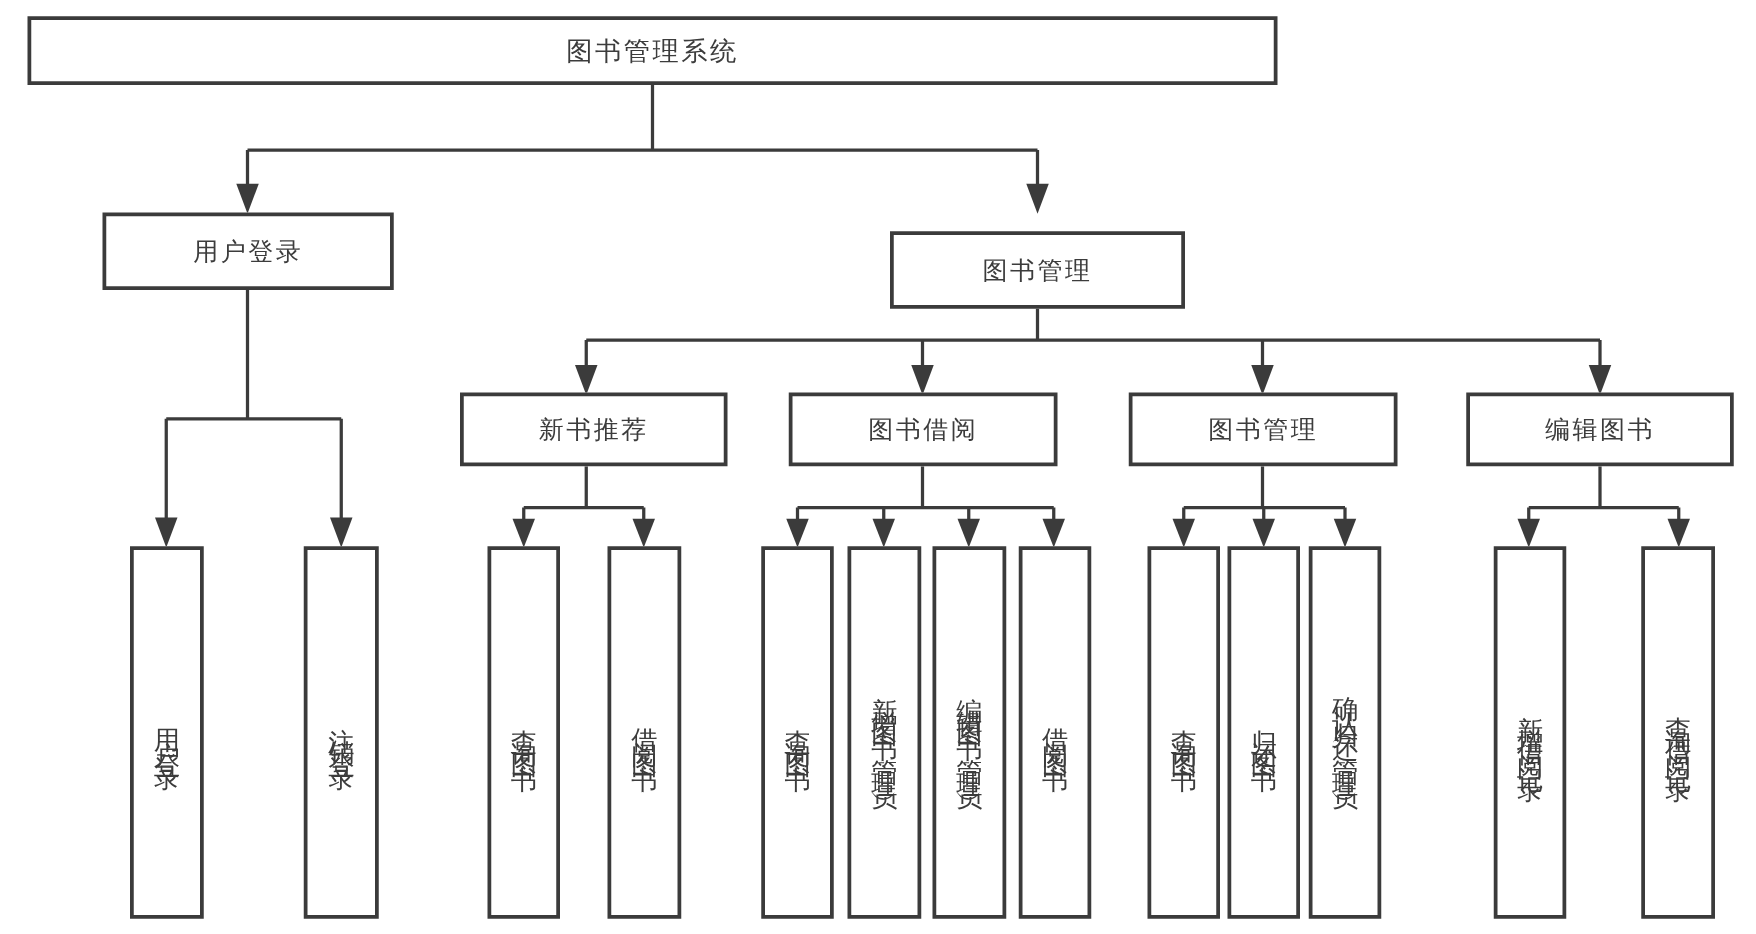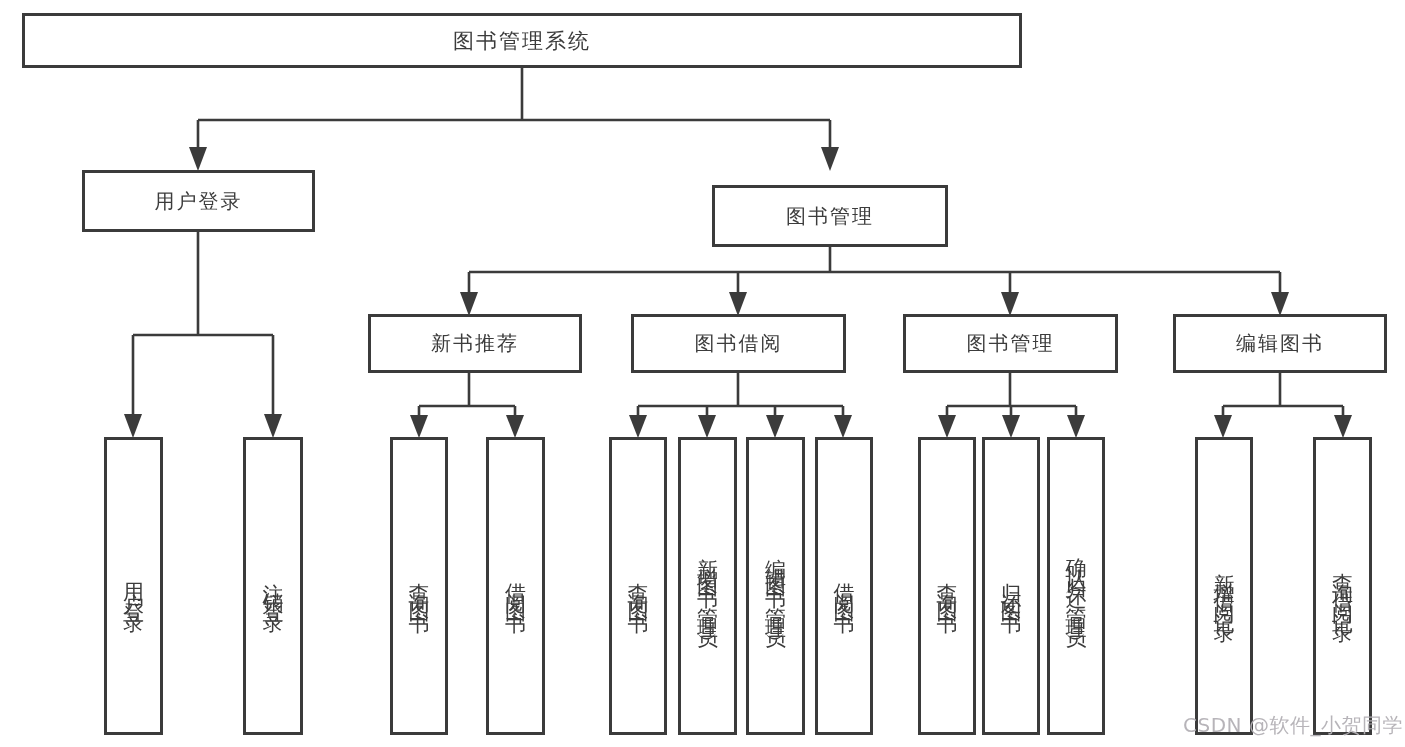--- a/index.html
+++ b/index.html
@@ -166,15 +166,14 @@
     <span class="vtext">确认归还（管理员）</span>
   </div>
 
   <div class="node v-node" style="left:1195px; top:437px; width:58px; height:298px;">
     <span class="vtext">新增借阅记录</span>
   </div>
   <div class="node v-node" style="left:1313px; top:437px; width:59px; height:298px;">
     <span class="vtext">查询借阅记录</span>
   </div>
 
-  <div class="watermark">CSDN @软件_小贺同学</div>
 
 </div>
 
 </body></html>

